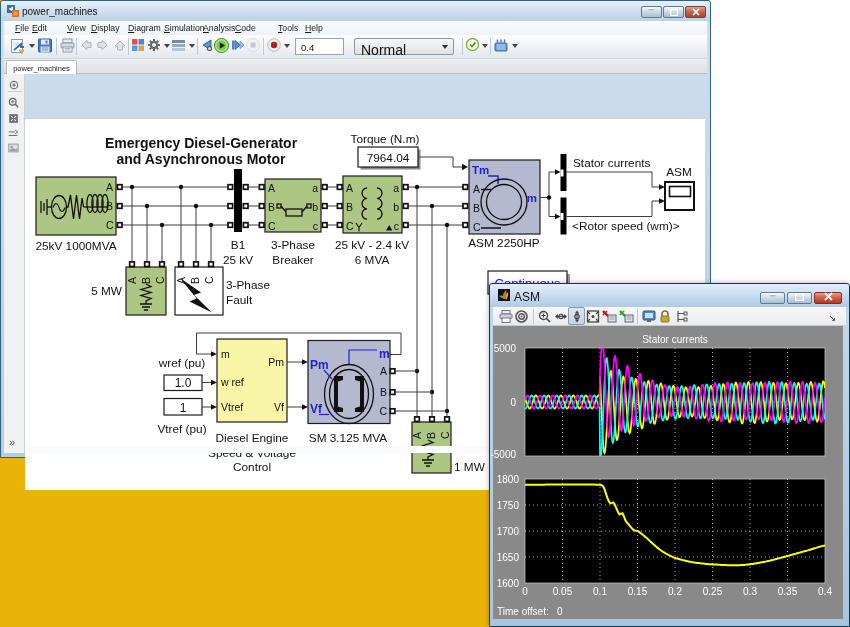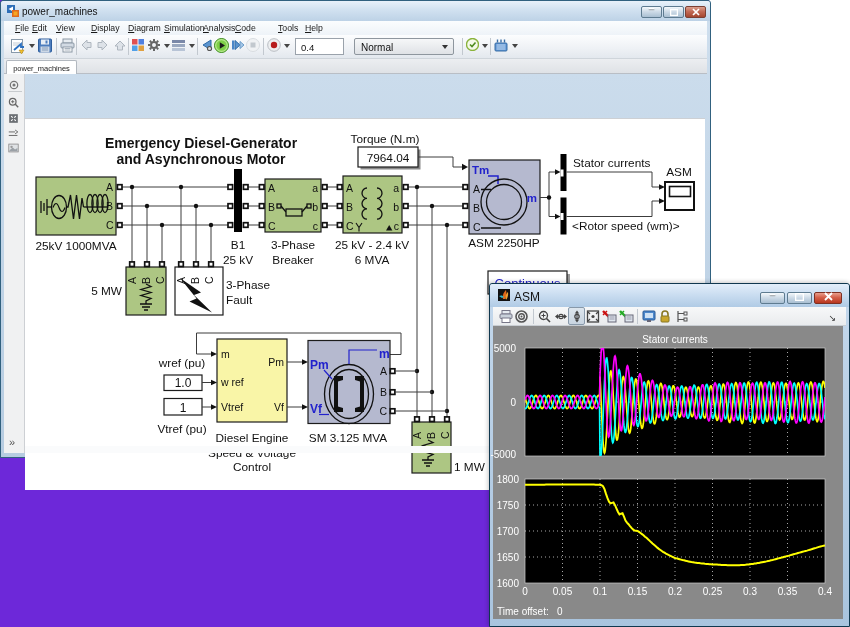--- a/index.html
+++ b/index.html
@@ -1,16 +1,16 @@
 <!DOCTYPE html>
 <html><head><meta charset="utf-8"><style>
 html,body{margin:0;padding:0;background:#fff;width:850px;height:627px;overflow:hidden;
 font-family:"Liberation Sans",sans-serif;}
 *{box-sizing:border-box;}
-#page{position:relative;width:709px;height:627px;background:#6d28d9;}
+#page{position:relative;width:709px;height:627px;background:#eab308;}
 
 #mw{position:absolute;left:0;top:0;width:711px;height:458px;border:1px solid #31617f;
 border-radius:3px 3px 0 0;background:linear-gradient(#cfdfee,#b6cce1);}
 #mw .tbar{position:absolute;left:0;top:0;right:0;height:20px;
 background:linear-gradient(#e8f1fa,#d1e1f0 45%,#bdd2e6);border-radius:3px 3px 0 0;}
 #mw .title{position:absolute;left:21px;top:5px;font-size:10px;color:#111;}
 .wbtn{position:absolute;top:5px;height:12px;border:1px solid #5e7b90;border-radius:2px;
 background:linear-gradient(#f4f8fb,#cfdce8 45%,#a9bfd2);}
 .wbtn.close{background:linear-gradient(#e99f8d,#d4604a 45%,#b8361e);border-color:#7c3023;}
 .wbtn.mclose{background:linear-gradient(#dba08f,#c26a55 45%,#a5462f);border-color:#7c4033;}
@@ -24,21 +24,21 @@
 #menubar u{text-decoration:underline;}
 
 #toolbar{position:absolute;left:3px;right:3px;top:34px;height:24px;
 background:linear-gradient(#fcfdfe,#eef1f5 60%,#e3e8ee);border-bottom:1px solid #cfd5db;}
 .tsep{position:absolute;top:3px;height:17px;width:1px;background:#c2c8cf;}
 .ticon{position:absolute;top:3px;}
 .tdd{position:absolute;top:9px;width:0;height:0;border-left:3px solid transparent;border-right:3px solid transparent;border-top:4px solid #444;}
 #simbox{position:absolute;left:291px;top:3px;width:49px;height:17px;background:#fff;border:1px solid #9aa2ab;
 font-size:9.5px;padding:3px 0 0 5px;color:#111;}
 #modesel{position:absolute;left:350px;top:3px;width:100px;height:17px;border:1px solid #8e969e;border-radius:2px;
-background:linear-gradient(#f6f7f8,#dfe2e6);font-size:10px;padding:3px 0 0 6px;color:#111;}
+background:linear-gradient(#f6f7f8,#dfe2e6);font-size:14px;padding:3px 0 0 6px;color:#111;}
 #modesel:after{content:"";position:absolute;right:5px;top:6px;border-left:3.5px solid transparent;border-right:3.5px solid transparent;border-top:4px solid #333;}
 
 #tabbar{position:absolute;left:3px;right:3px;top:58px;height:15px;background:linear-gradient(#eceef1,#dfe2e6);
 border-bottom:1px solid #b9bec5;}
 #tab1{position:absolute;left:2px;top:1px;width:71px;height:14px;background:#fff;border:1px solid #b2b8bf;border-bottom:none;
 border-radius:2px 2px 0 0;font-size:7.5px;color:#222;text-align:center;padding-top:2.5px;}
 
 #sidebar{position:absolute;left:3px;top:73px;width:21px;height:379px;background:#f0f1f2;border-right:1px solid #cdd0d4;}
 #canvas{position:absolute;left:24px;top:73px;width:680px;height:372px;background:#fff;border-top:1px solid #cdd0d4;margin-top:44px;}
 #statusr{position:absolute;left:24px;top:445px;right:3px;height:7px;background:#fafbfc;}
@@ -73,21 +73,21 @@
       </div>
   <div class="wbtn close mclose" style="left:684px;width:21px">
         <span style="top:-1px;"><svg width="8" height="8">
             <path d="M1 1 L7 7 M7 1 L1 7" stroke="#fff" stroke-width="1.7"></path>
           </svg></span>
       </div>
 
   <div id="menubar">
     <span style="left:4px"><u>F</u>ile</span>
         <span style="left:21px"><u>E</u>dit</span>
-    <span style="left:45px"><u>V</u>iew</span>
+    <span style="left:56px"><u>V</u>iew</span>
         <span style="left:80px"><u>D</u>isplay</span>
     <span style="left:117px"><u>D</u>iagram</span>
         <span style="left:151px;letter-spacing:0"> </span>
     <span style="left:153px"><u>S</u>imulation</span>
         <span style="left:192px"><u>A</u>nalysis</span>
     <span style="left:224px"><u>C</u>ode</span>
         <span style="left:267px"><u>T</u>ools</span>
     <span style="left:294px"><u>H</u>elp</span>
   </div>
 

